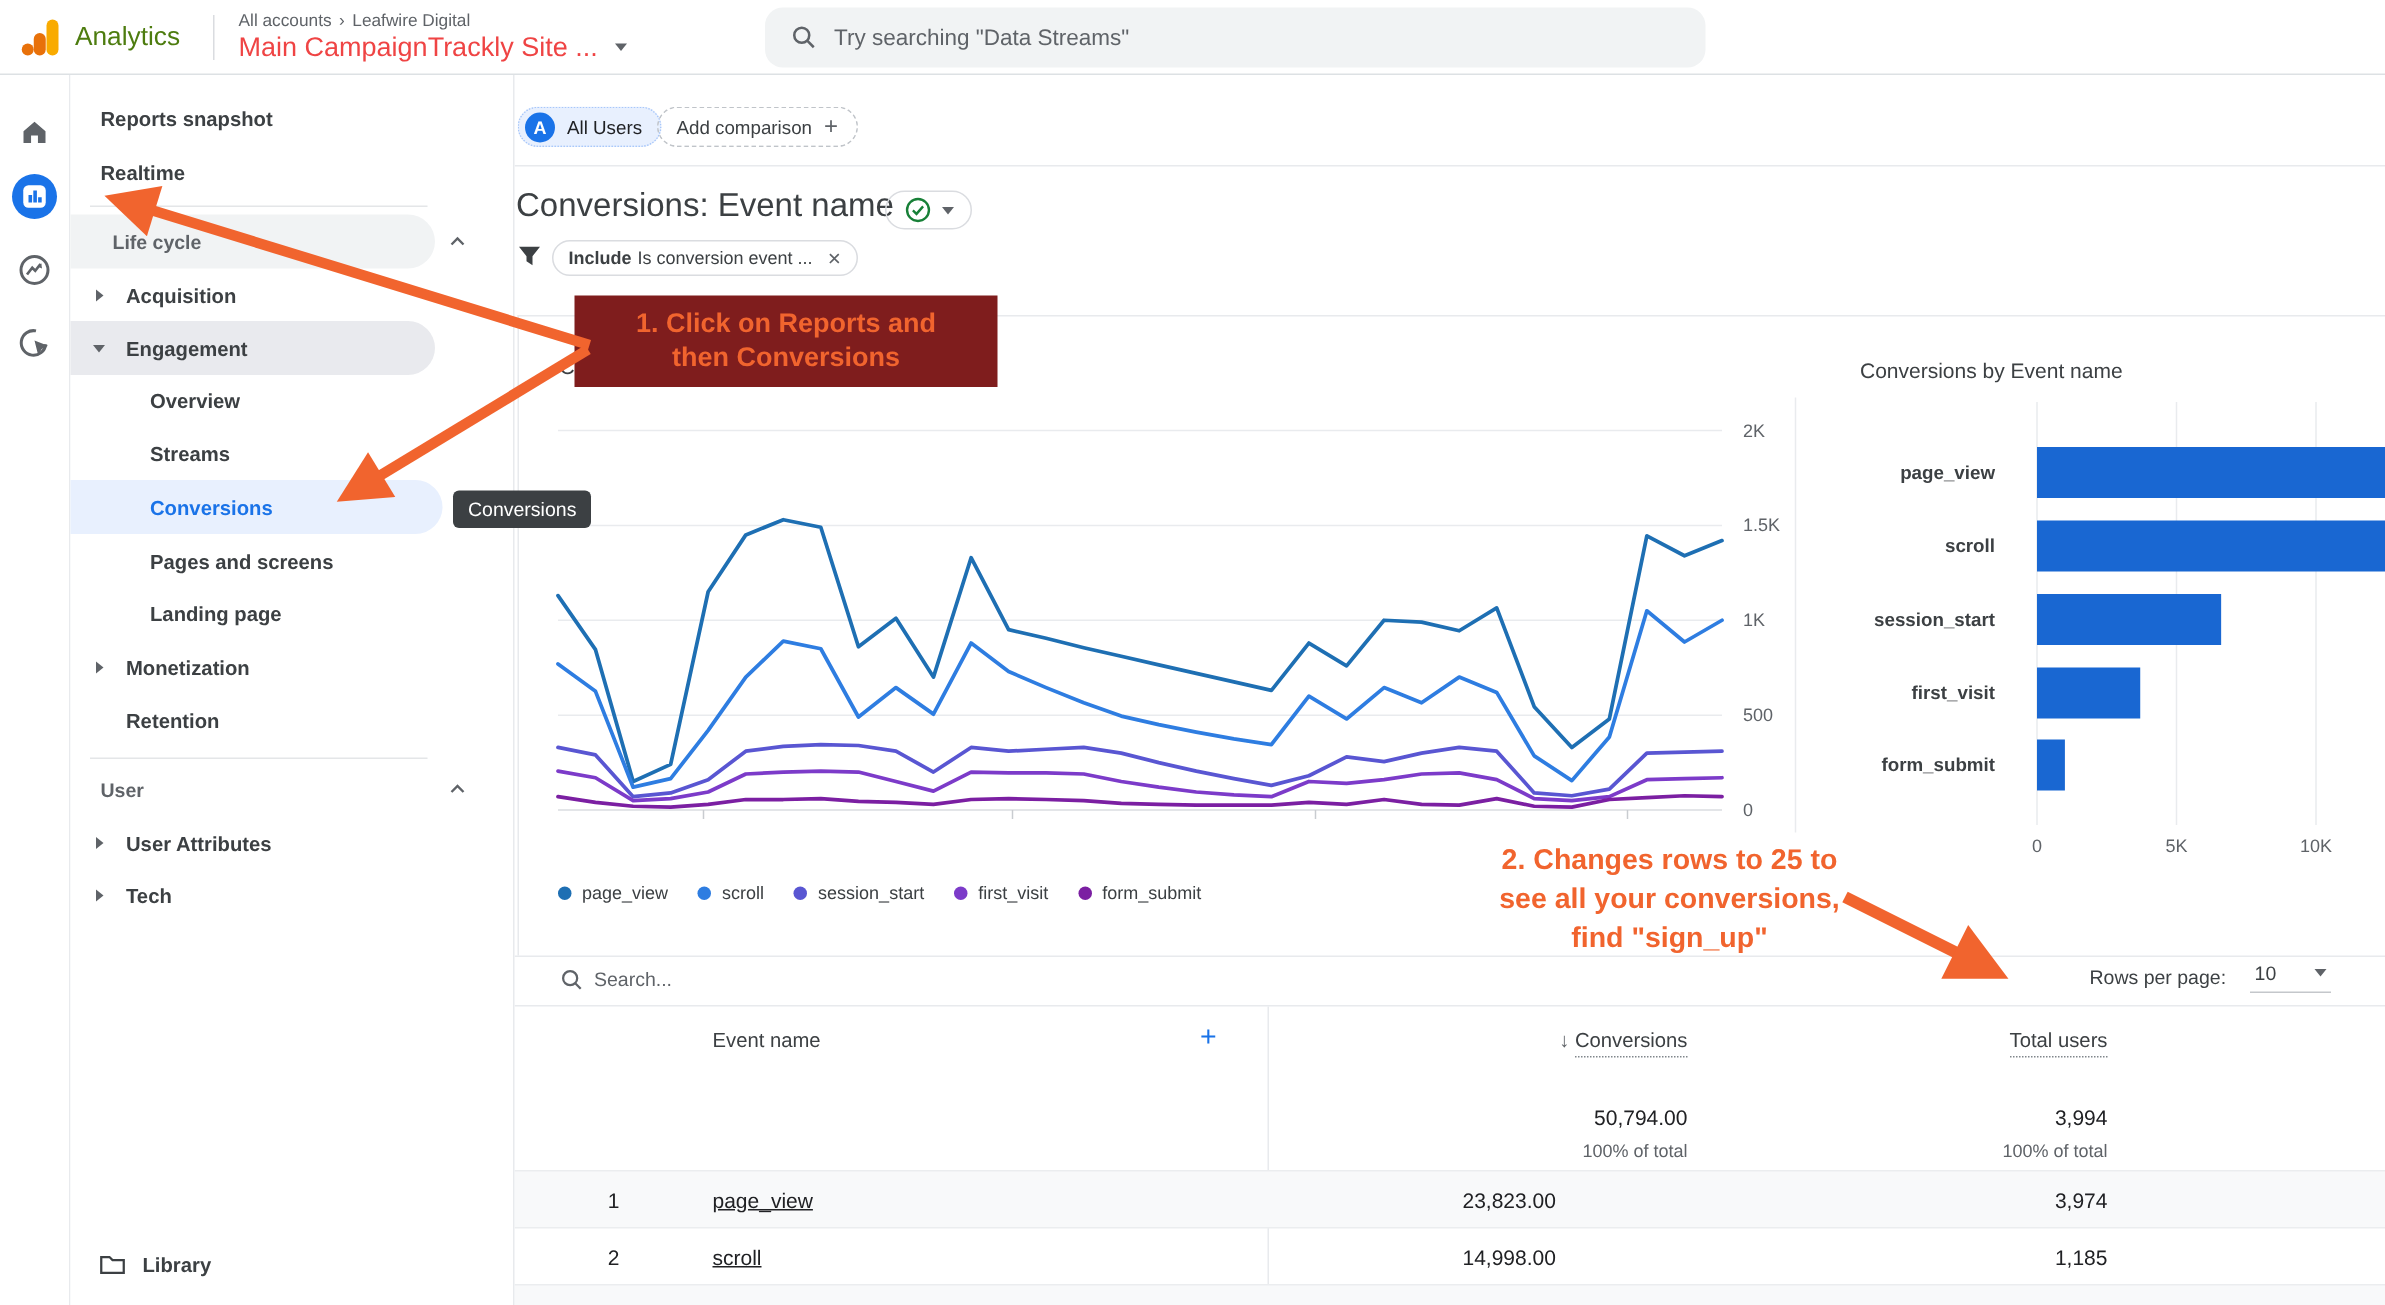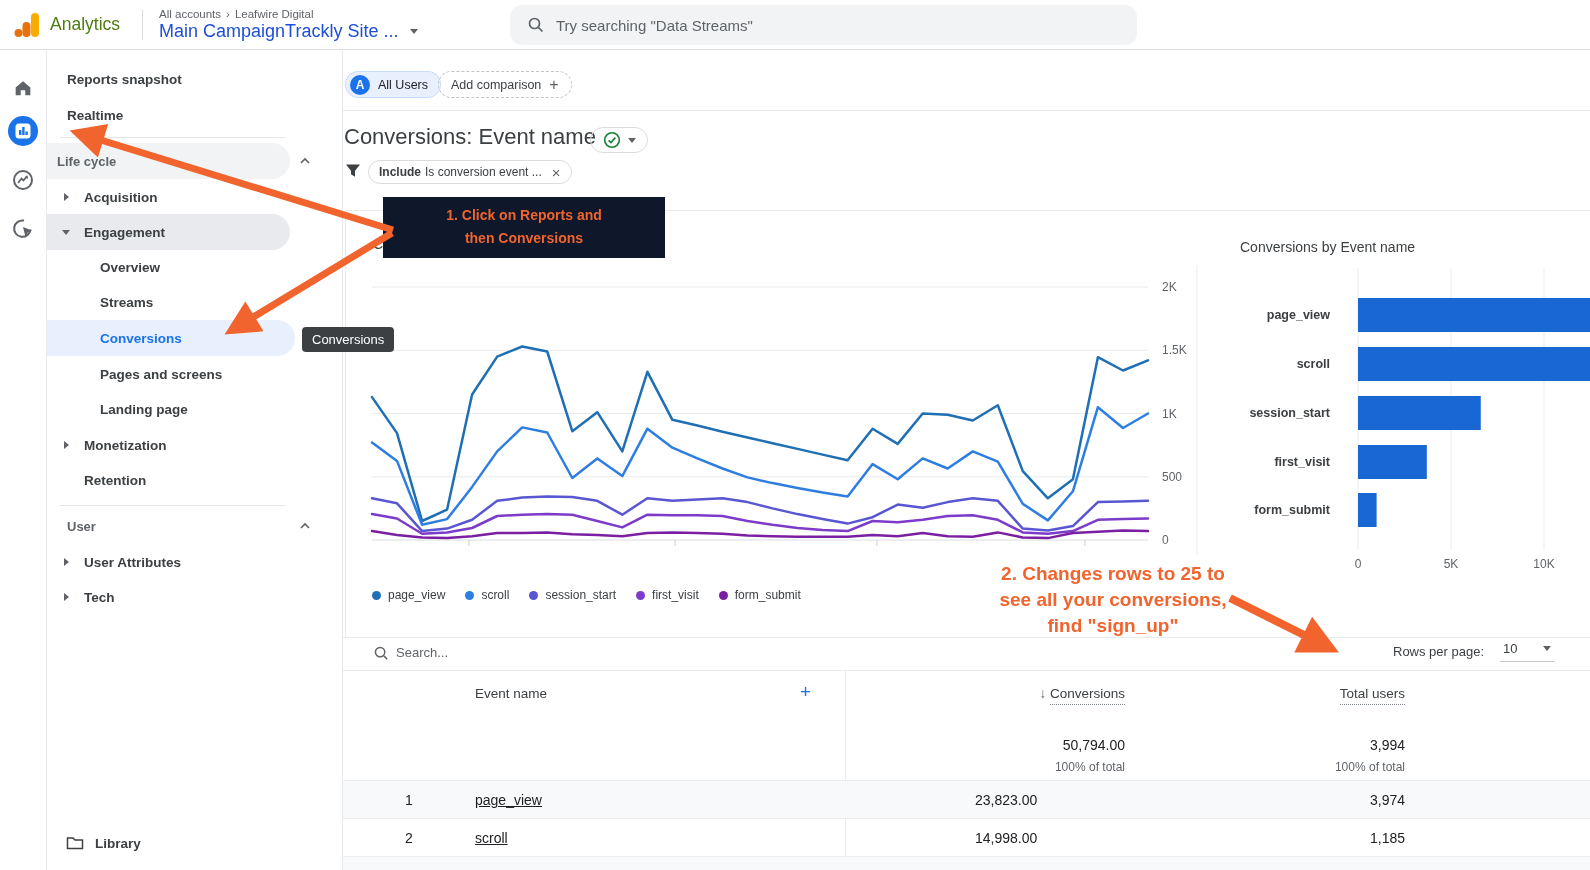--- a/index.html
+++ b/index.html
@@ -7,21 +7,21 @@
   body{background:#fff; font-family:"Liberation Sans", sans-serif;}
   .screen{position:relative; width:1590px; height:870px; background:#fff; overflow:hidden; color:#3c4043;}
 
   
   .topbar{position:absolute; left:0; top:0; width:1590px; height:50px; background:#fff;
           border-bottom:1px solid #dde1e4; display:flex; align-items:center; padding-left:14px; z-index:10;}
   .logo{width:26px; height:26px; margin-right:10px;}
   .product{font-size:17.5px; color:#4d7c0f; margin-right:22px;}
   .tb-sep{width:1px; height:30px; background:#dadce0; margin-right:16px;}
   .crumb-top{font-size:11.5px; color:#5f6368; display:flex; gap:5px; align-items:center;}
-  .crumb-main{font-size:18px; color:#1d4ed8; display:flex; align-items:center; margin-top:1px;}
+  .crumb-main{font-size:18px; color:#ef4444; display:flex; align-items:center; margin-top:1px;}
   .caret-down{width:0; height:0; border-left:4.5px solid transparent; border-right:4.5px solid transparent; border-top:5.5px solid #5f6368;}
   .crumb-main .caret-down{margin-left:12px;}
   .searchbar{position:absolute; left:510px; top:5px; width:627px; height:40px; background:#f1f3f4;
              border-radius:12px; display:flex; align-items:center; padding-left:18px; gap:12px;}
   .searchbar .ph{font-size:15px; color:#5f6368;}
 
   
   .rail{position:absolute; left:0; top:50px; width:47px; height:820px; background:#fff; border-right:1px solid #e8eaed; z-index:5;}
   .rail-btn{position:absolute; left:8px; width:30px; height:30px; display:flex; align-items:center; justify-content:center;}
   .rail-btn.active{background:#1a73e8; border-radius:50%;}
@@ -69,21 +69,21 @@
   .trow .cell{position:absolute; line-height:38px; font-size:14px; color:#202124;}
   .rank{left:55px; width:22px; text-align:center; font-size:13px; color:#3c4043;}
   .evlink{left:132px; color:#1a73e8; text-decoration:underline; cursor:pointer;}
   .cv{left:632px; width:150px; text-align:left;}
   .tu{left:912px; width:150px; text-align:right;}
 
   
   .tooltip{position:absolute; left:302px; top:327px; height:25px; line-height:25px; padding:0 10px; background:#3c4043; color:#fff;
            font-size:13px; border-radius:4px; z-index:40;}
   .ann{position:absolute; z-index:45; color:var(--accent); font-weight:bold; text-align:center;}
-  .ann1{left:383px; top:197px; width:282px; background:#0f172a; padding:7px 0 8px 0; font-size:14px; line-height:23px;}
+  .ann1{left:383px; top:197px; width:282px; background:#7f1d1d; padding:7px 0 8px 0; font-size:18px; line-height:23px;}
   .ann2{left:947px; top:561px; width:332px; font-size:19px; line-height:26px;}
   #arrows{position:absolute; left:0; top:0; z-index:50; pointer-events:none;}
   #arrows line{stroke:var(--accent);}
   #arrows .ah{fill:var(--accent);}
 </style>
 </head>
 <body>
 
 <div class="screen">
 
@@ -148,21 +148,21 @@
 
   <aside class="sidebar">
     <div class="sb-item" style="top:11px; padding-left:20px;">
       <span>Reports snapshot</span>
     </div>
     <div class="sb-item" style="top:47px; padding-left:20px;">
       <span>Realtime</span>
     </div>
     <div class="sb-div" style="top:87px"></div>
 
-    <div class="sb-item sb-head pill" style="top:93px; width:243px; background:#f1f3f4; padding-left:10px;text-align:right;">
+    <div class="sb-item sb-head pill" style="top:93px; width:243px; background:#f1f3f4; padding-left:28px;text-align:right;">
       <span>Life cycle</span>
       <svg class="chev" width="12" height="8" viewBox="0 0 12 8">
         <polyline points="2,6 6,2 10,6" fill="none" stroke="#5f6368" stroke-width="1.6"></polyline>
       </svg>
     </div>
     <div class="sb-item" style="top:129px; padding-left:37px;">
       <span class="tri-r"></span>
       <span>Acquisition</span>
     </div>
     <div class="sb-item pill" style="top:164px; width:243px; background:#e9eaee; padding-left:37px;">

